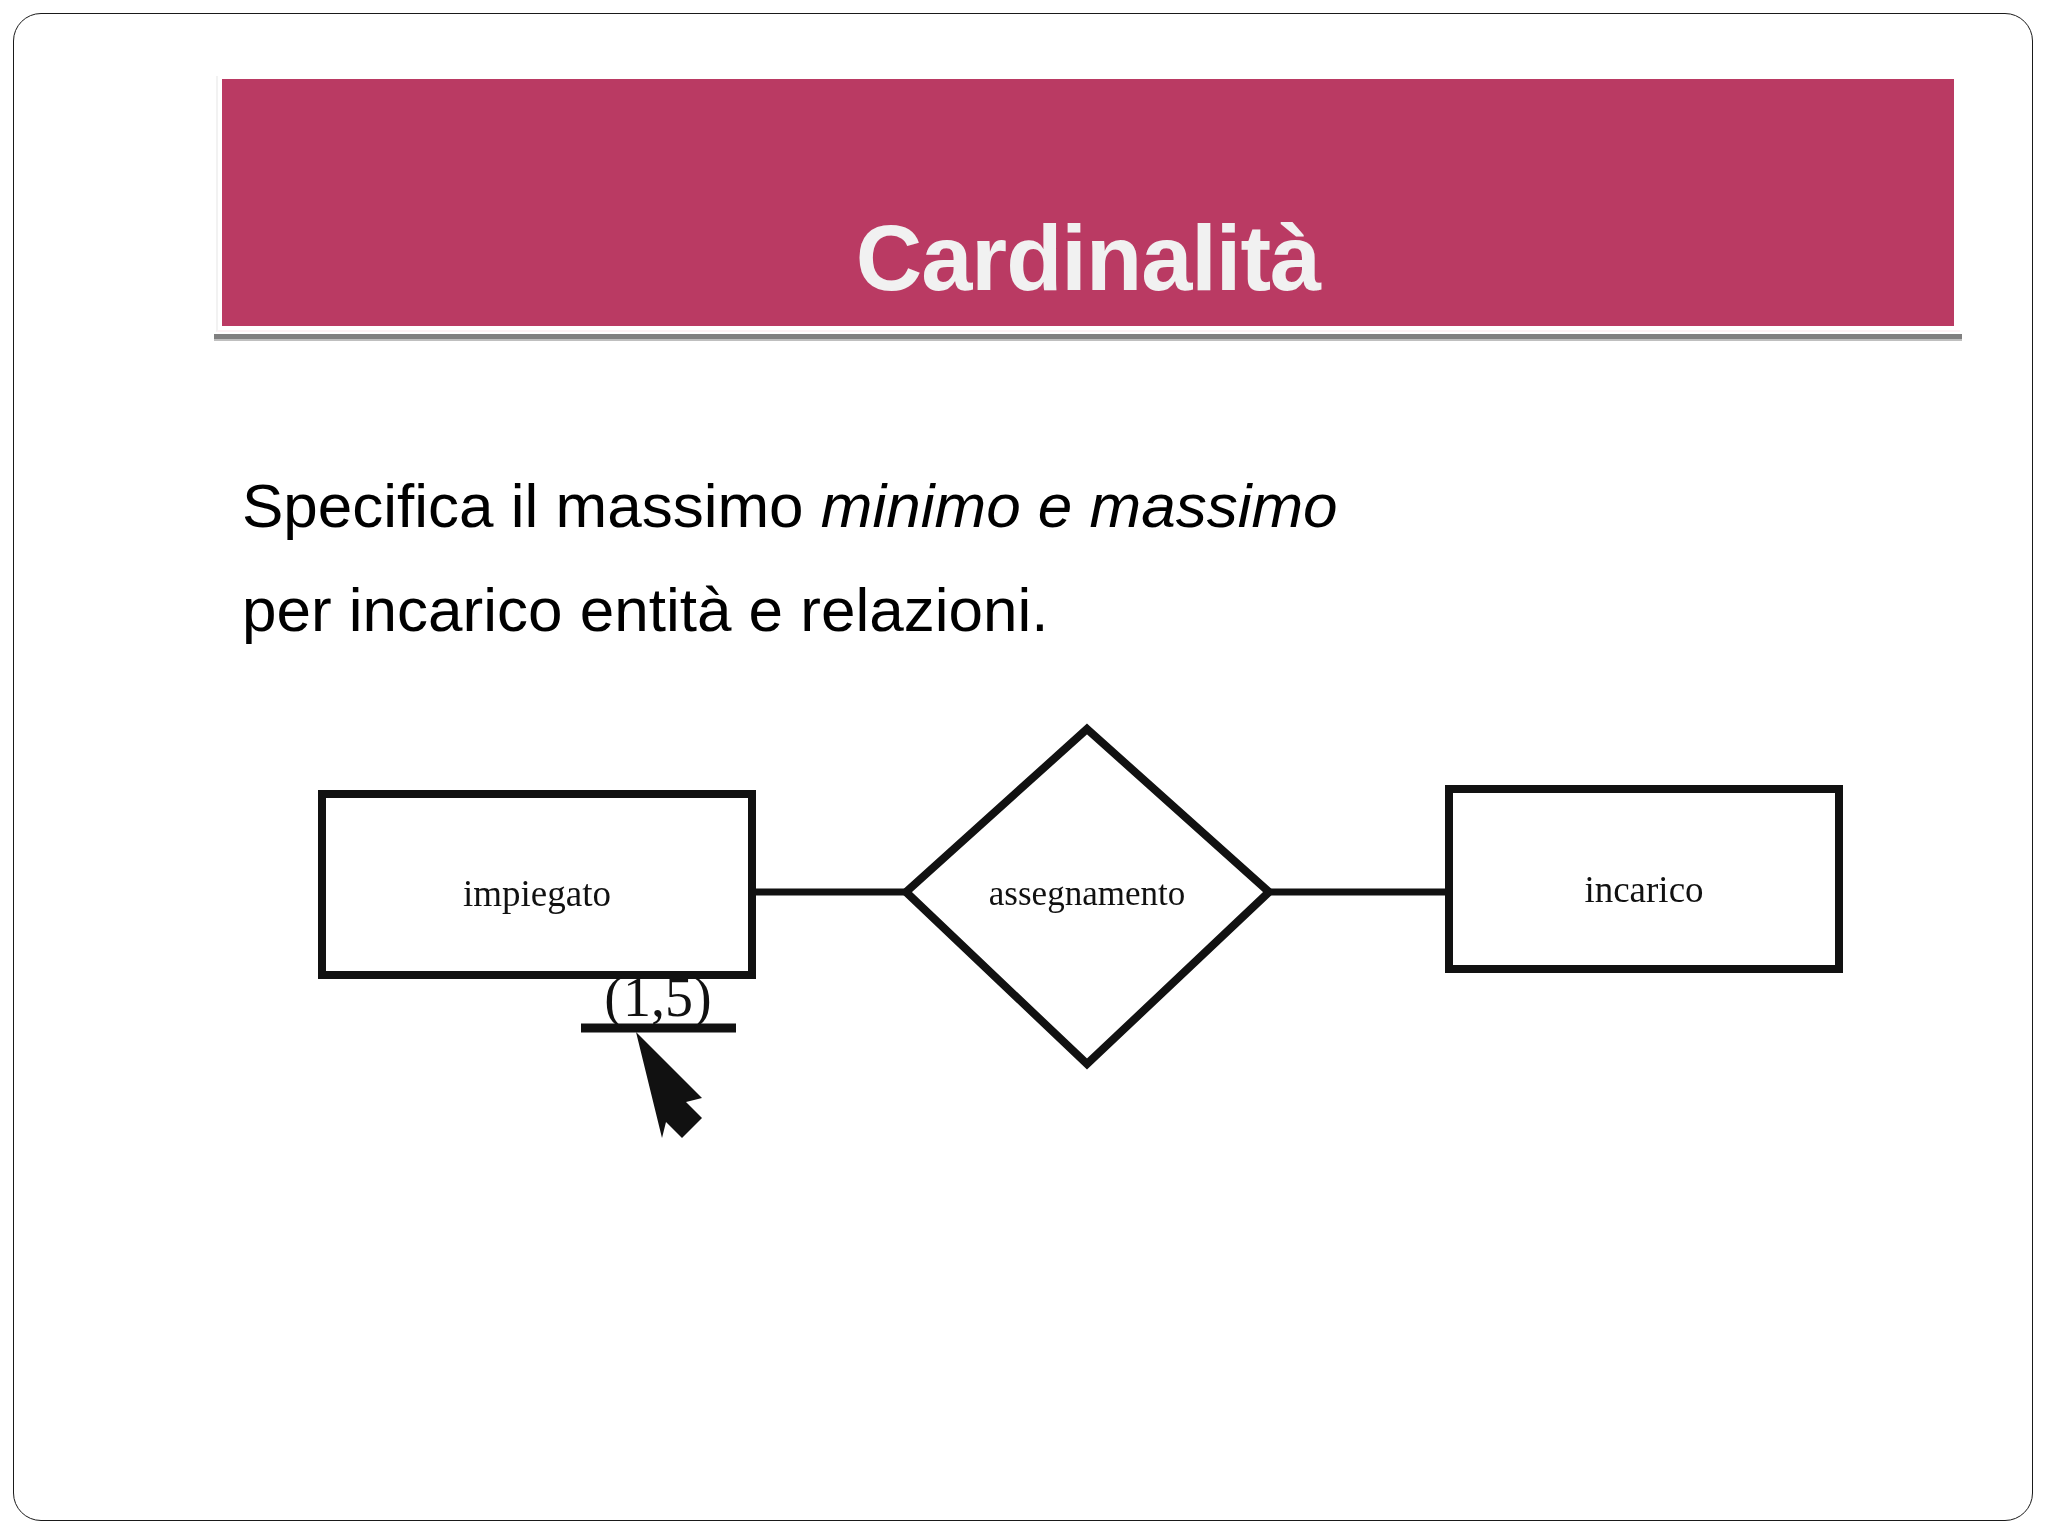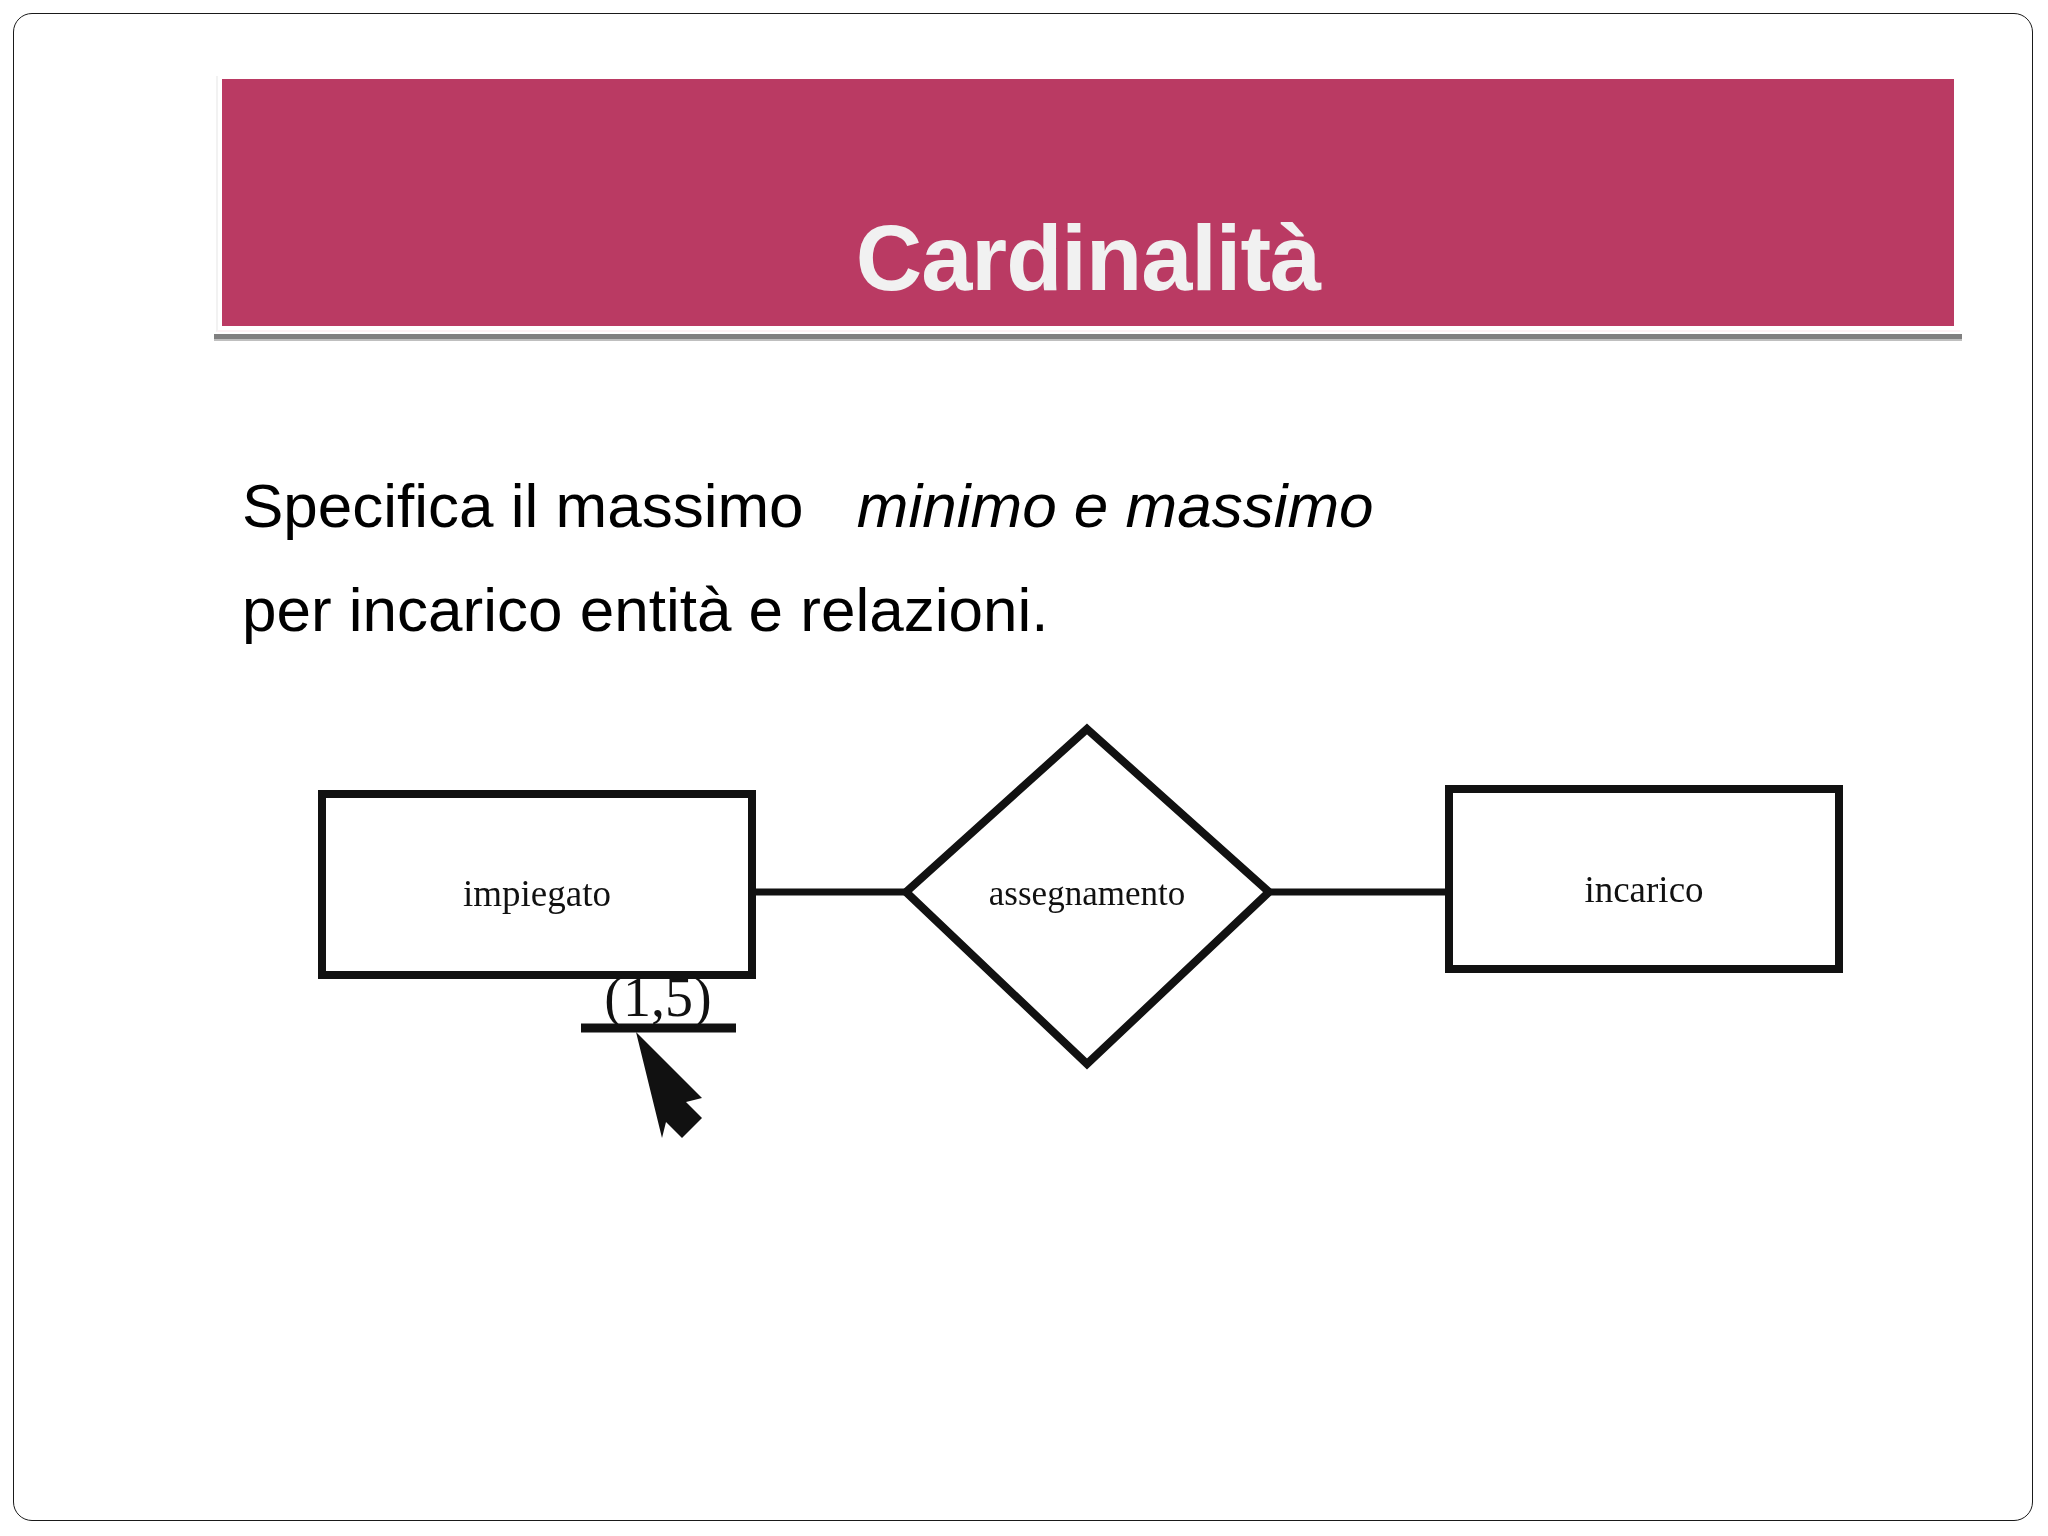--- a/index.html
+++ b/index.html
@@ -17,21 +17,21 @@
   
   #slide {
     position: absolute;
     left: 13px;
     top: 13px;
     width: 2020px;
     height: 1508px;
     box-sizing: border-box;
     background: #ffffff;
     border: 1.5px solid #1a1a1a;
-    border-radius: 19px;
+    border-radius: 28px;
     overflow: hidden;
   }
 
   
   #title-band {
     position: absolute;
     left: 208px;
     top: 65px;
     width: 1732px;
     height: 247px;
@@ -83,21 +83,20 @@
     left: 228px;
     top: 440px;
     width: 1500px;
     color: #000000;
     font-family: "Liberation Sans", sans-serif;
     font-size: 62px;
     line-height: 104px;
   }
   #body-copy .em {
     font-style: italic;
-    margin-left: 36px;
   }
   .body-line { white-space: nowrap; }
 
   
   #er-diagram {
     position: absolute;
     left: 280px;
     top: 690px;
     width: 1600px;
     height: 450px;

